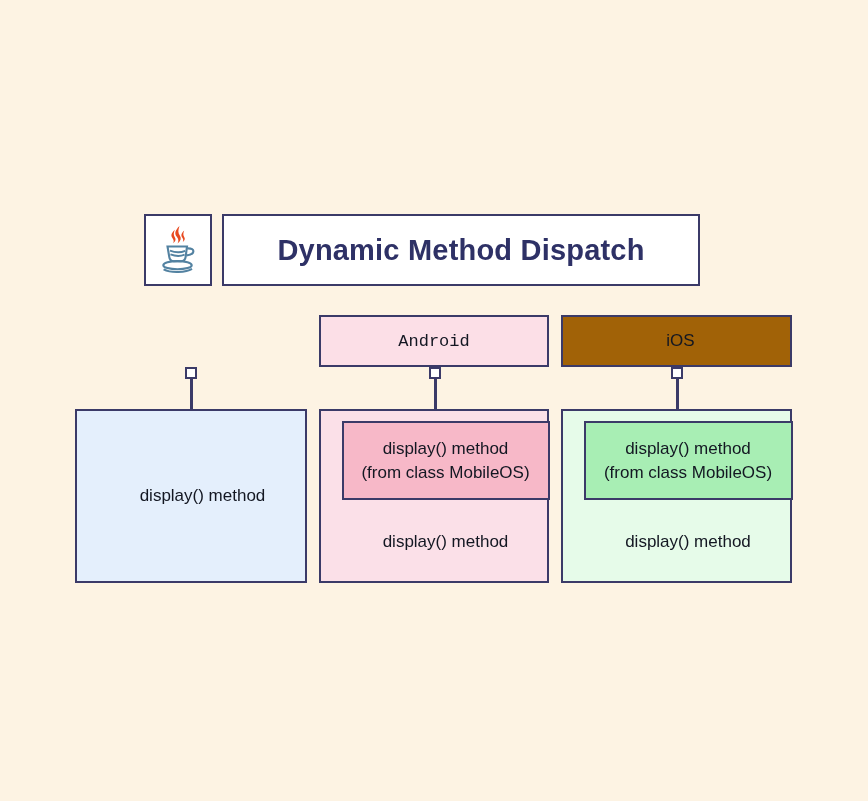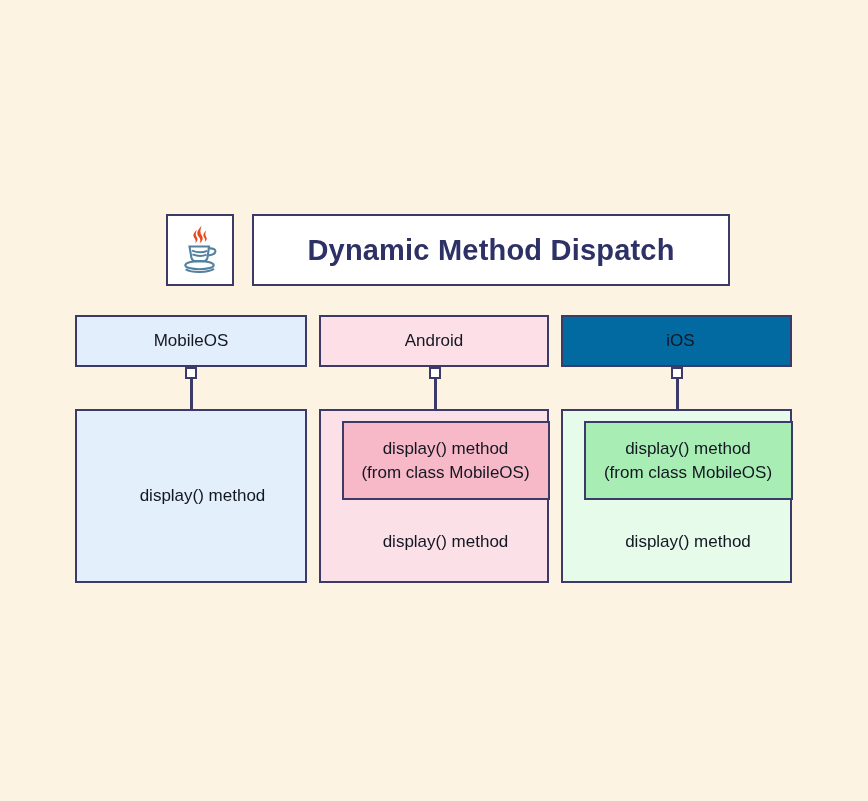--- a/index.html
+++ b/index.html
@@ -15,25 +15,25 @@
   }
   #canvas {
     position: relative;
     width: 868px;
     height: 801px;
   }
 
   
   .title-row {
     position: absolute;
-    left: 166px;
+    left: 144px;
     top: 214px;
     display: flex;
     align-items: flex-start;
-    gap: 18px;
+    gap: 10px;
   }
   .logo-box {
     width: 68px;
     height: 72px;
     background: #ffffff;
     border: 2px solid #3b3a68;
     box-sizing: border-box;
     display: flex;
     align-items: center;
     justify-content: center;
@@ -99,21 +99,21 @@
   }
 
   
   .hdr-blue { background: #e2eefc; }
   .body-blue { background: #e4effc; }
   
   .hdr-pink { background: #fcdfe7; }
   .body-pink { background: #fbe0e8; }
   .inner-pink { background: #f7b8c8; }
   
-  .hdr-green { background: #0369a1; padding-left: 8px; }
+  .hdr-green { background: #a16207; padding-left: 8px; }
   .body-green { background: #e6fbe9; }
   .inner-green { background: #a8eeb4; }
 
   
   .connector {
     position: absolute;
     width: 14px;
   }
   .conn-square {
     width: 12px;
@@ -161,35 +161,32 @@
           <ellipse cx="23.5" cy="43.2" rx="14.2" ry="4.1" fill="none" stroke="#5382a1" stroke-width="2.1"></ellipse>
           <path d="M9.6 47.4 C13.4 49.4 19 50.2 24.4 50 C30 49.8 35.2 48.6 38 46.8" fill="none" stroke="#5382a1" stroke-width="2.1"></path>
         </svg>
       </span>
     </div>
     <div class="title-box">
       <span class="title-text">Dynamic Method Dispatch</span>
     </div>
   </div>
 
-  <div class="class-header hdr-blue" style="left:75px; top:315px; width:232px; height:52px;">
-    <span>MobileOS</span>
-  </div>
 
   <div class="connector" style="left:184px; top:367px;">
     <div class="conn-square"></div>
     <div class="conn-line" style="height:30px;"></div>
     <div class="conn-arrow"></div>
   </div>
 
   <div class="class-body body-blue body-plain" style="left:75px; top:409px; width:232px; height:174px;">
     <span class="member-text">display() method</span>
   </div>
 
-  <div class="class-header hdr-pink" style="left:319px; top:315px; width:230px; height:52px;">
+  <div class="class-header hdr-pink" style="left:319px; top:315px; width:230px; height:52px;font-family:Liberation Mono, monospace;">
     <span>Android</span>
   </div>
 
   <div class="connector" style="left:428px; top:367px;">
     <div class="conn-square"></div>
     <div class="conn-line" style="height:30px;"></div>
     <div class="conn-arrow"></div>
   </div>
 
   <div class="class-body body-pink" style="left:319px; top:409px; width:230px; height:174px;">

